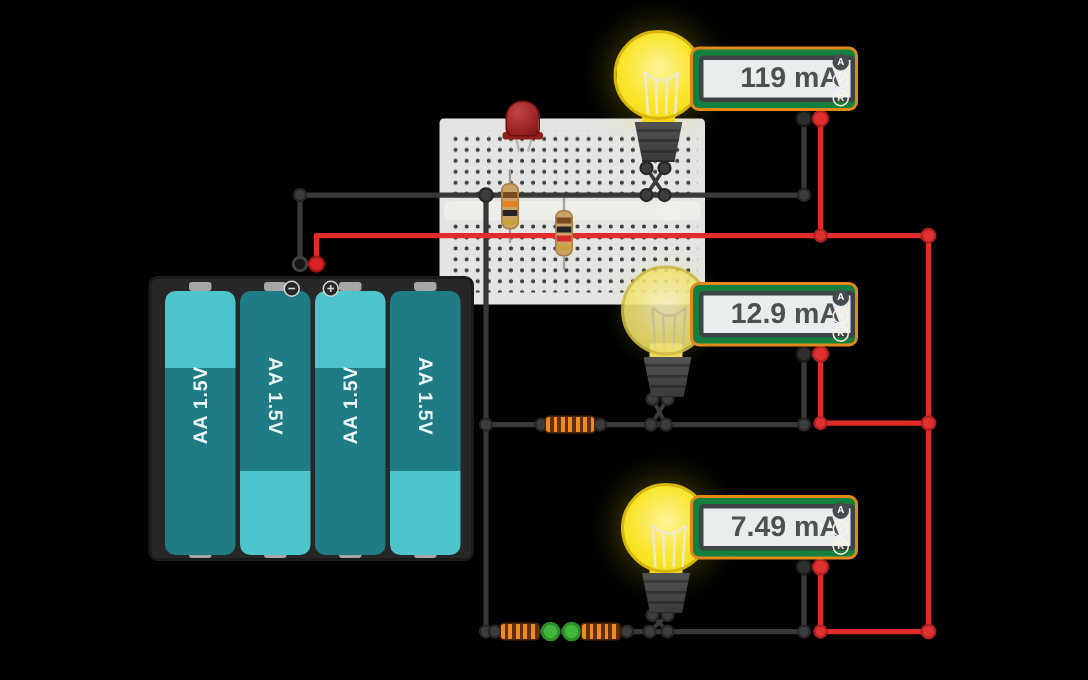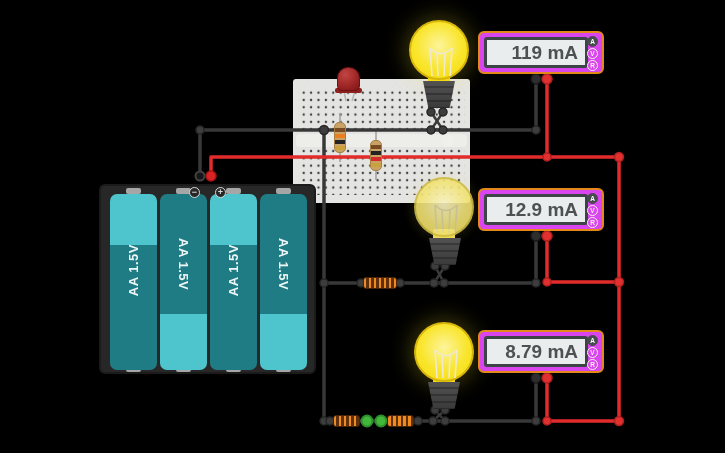--- a/index.html
+++ b/index.html
@@ -57,21 +57,21 @@
     border-color:#cdbb44;opacity:.9;box-shadow:0 0 12px 2px rgba(240,224,100,.15);}
   .bulb-neck{position:absolute;width:22px;height:11px;background:#f5d90d;border-radius:2px;}
   .bulb-neck.dim{background:#eeda55;}
   .bulb-base{position:absolute;width:38px;height:27px;
     background:linear-gradient(180deg,#525252,#3a3a3a),
                repeating-linear-gradient(180deg,rgba(0,0,0,0) 0 5px,rgba(0,0,0,.25) 5px 7px);
     background-blend-mode:multiply;
     clip-path:polygon(8% 0,92% 0,78% 100%,22% 100%);border-radius:4px;}
 
   
-  .meter{position:absolute;left:478px;width:126px;height:43px;background:#d946ef;
+  .meter{position:absolute;left:460px;width:112px;height:43px;background:#15803d;
     border:2.5px solid #e2891a;border-radius:6px;}
   .m-display{position:absolute;left:4px;top:4px;width:104px;height:31px;background:#e9eded;
     border:3px solid #3d4446;border-radius:3px;text-align:right;padding-right:7px;
     font-size:19px;font-weight:700;color:#4c5254;line-height:25px;}
   .m-btns{position:absolute;right:3px;top:3px;width:12px;}
   .m-btn{width:11px;height:11px;border-radius:50%;margin-bottom:1px;font-size:6.5px;
     font-weight:700;display:flex;align-items:center;justify-content:center;
     border:1.3px solid #fbf4e4;color:#fbf4e4;background:rgba(0,0,0,0);}
   .m-btn.active{background:#474d4f;border-color:#474d4f;color:#fff;}
 
@@ -277,21 +277,21 @@
     </div>
     <div class="m-btns">
       <div class="m-btn active">A</div>
       <div class="m-btn">V</div>
       <div class="m-btn">R</div>
     </div>
   </div>
 
   <div class="meter" style="top:330px">
     <div class="m-display">
-      <span>8.79 mA</span>
+      <span>7.49 mA</span>
     </div>
     <div class="m-btns">
       <div class="m-btn active">A</div>
       <div class="m-btn">V</div>
       <div class="m-btn">R</div>
     </div>
   </div>
 
 </div>
 

